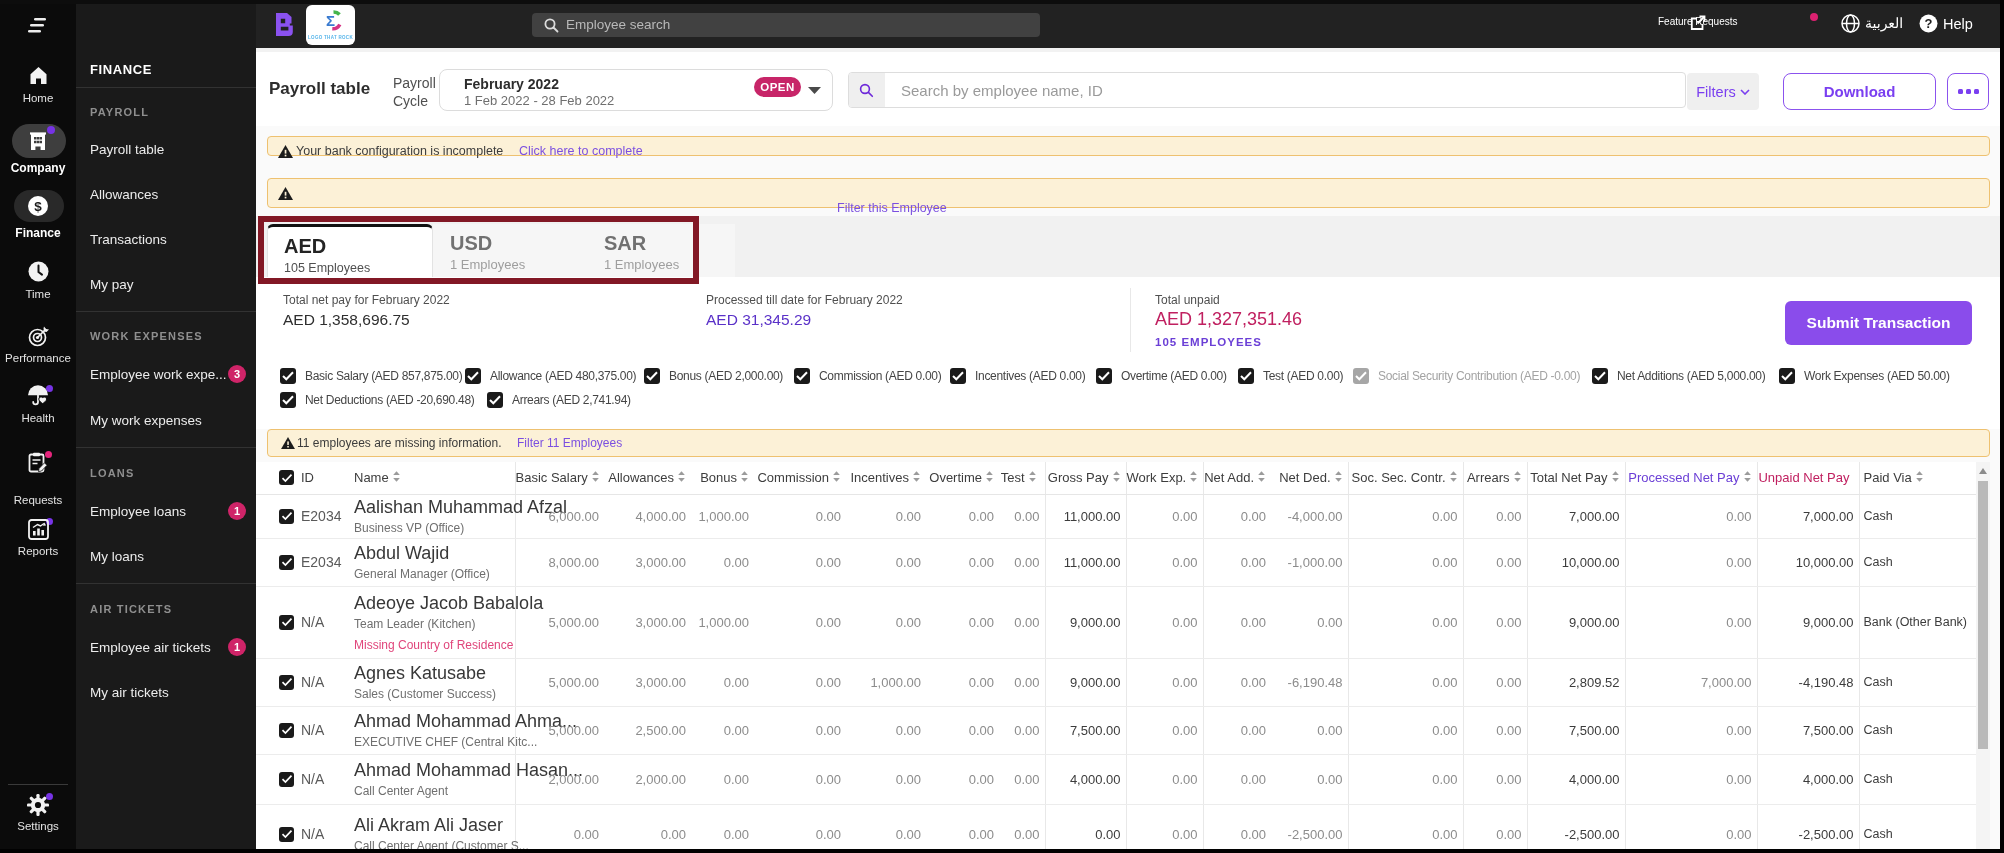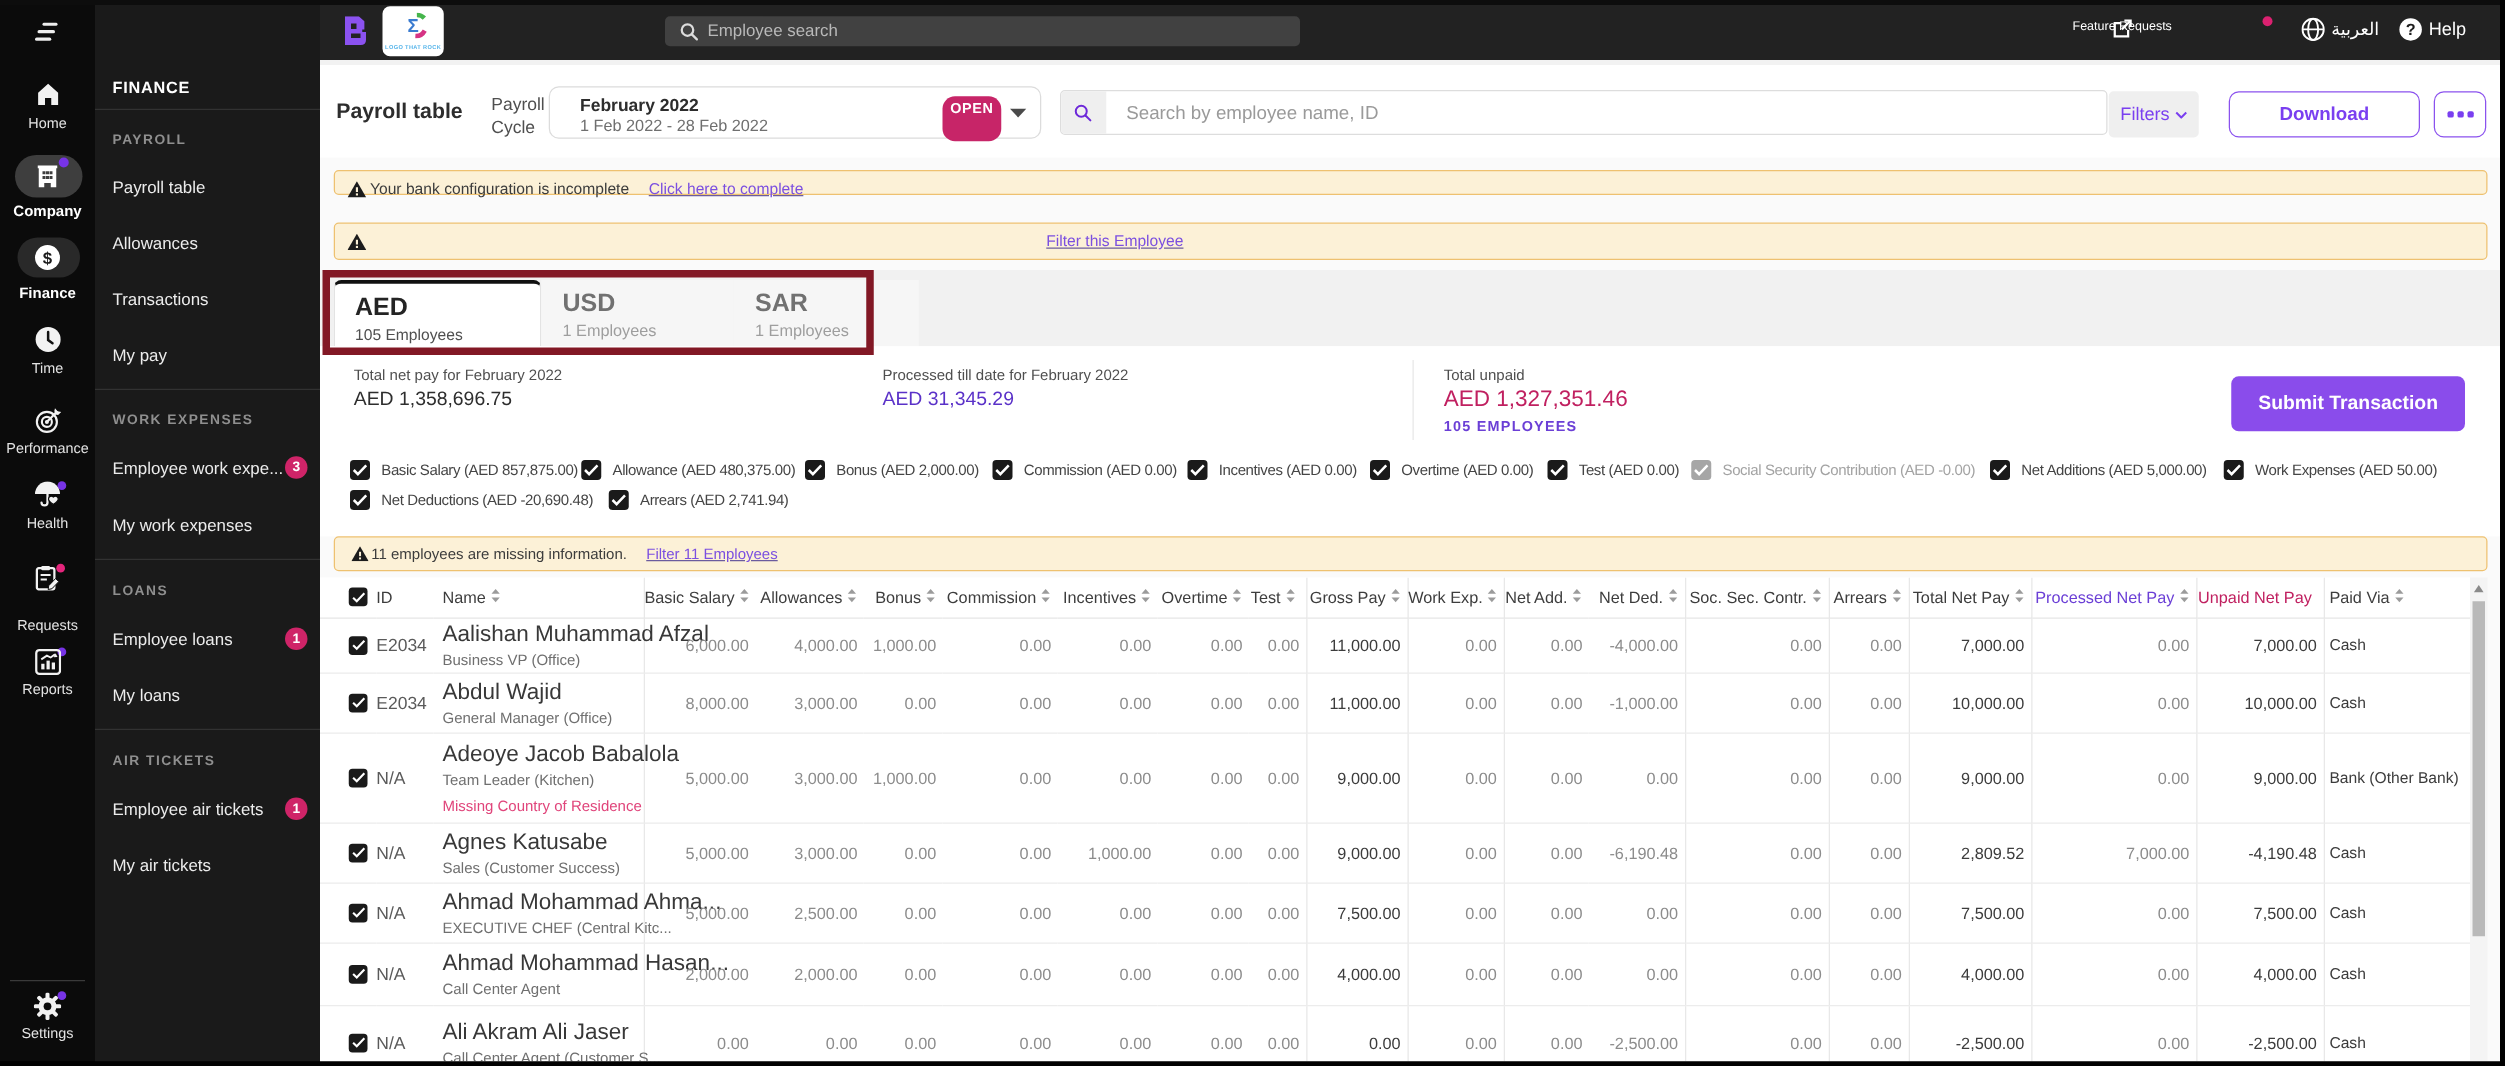--- a/index.html
+++ b/index.html
@@ -21,21 +21,21 @@
 #side .it { position:absolute; left:14px; color:#ececec; font-size:13.5px; white-space:nowrap; }
 #side .div { position:absolute; left:0px; width:180px; height:1px; background:#323232; }
 .badge { position:absolute; width:18px; height:18px; border-radius:50%; background:#cf2468; color:#fff; font-size:11px; font-weight:bold; text-align:center; line-height:18px; }
 
 #topbar { left:256px; top:0; width:1748px; height:48px; background:#222222; z-index:20; }
 #tsearch { position:absolute; left:276px; top:13px; width:508px; height:24px; background:#414141; border-radius:4px; color:#b9b9b9; font-size:13.5px; line-height:24px; padding-left:34px; }
 .tbitem { position:absolute; color:#fff; font-size:14.5px; white-space:nowrap; }
 
 #hband { left:256px; top:48px; width:1748px; height:78px; background:#fff; z-index:1; }
 .banner { position:absolute; left:267px; width:1723px; background:#fcf1d7; border:1px solid #eec170; border-radius:4px; font-size:12.5px; color:#3c3c3c; z-index:2; }
-.lnk { color:#7b4fe0; text-decoration:underline; text-decoration-color:#6b5c9e; }
+.lnk { color:#7b4fe0; text-decoration-color:#6b5c9e; }
 #tabstrip { left:256px; top:216px; width:1744px; height:61px; background:#f1f1f1; z-index:1; }
 .tab { position:absolute; top:8px; height:53px; }
 #card { left:256px; top:277px; width:1744px; height:152px; background:#fff; z-index:1; }
 #cbrow { left:256px; top:352px; width:1744px; height:77px; background:#fff; z-index:2; }
 .cbi { position:absolute; display:flex; align-items:center; font-size:12px; letter-spacing:-0.3px; color:#454545; white-space:nowrap;justify-content:center; }
 .cbx { width:16px; height:16px; border-radius:3px; background:#1a1a1a; margin-right:9px; flex:0 0 16px; position:relative; }
 .cbx svg { position:absolute; left:2px; top:3px; }
 .cbx.grey { background:#a6a6a6; }
 
 #tbl { left:256px; top:462px; width:1720px; height:387px; background:#fff; z-index:2; overflow:hidden; }
@@ -64,21 +64,21 @@
 </head>
 <body>
 <div id="app">
   <div id="hband" class="abs">
     <div class="abs" style="left:0;top:0;width:1748px;height:4px;background:#f2f2f2"></div>
     <div class="abs" style="left:13px;top:31px;font-size:17px;font-weight:bold;color:#2d2d2d">Payroll table</div>
     <div class="abs" style="left:137px;top:26px;font-size:14px;color:#4f4f4f;line-height:18px">Payroll<br>Cycle</div>
     <div class="abs" style="left:183px;top:21px;width:394px;height:42px;background:#fff;border:1px solid #dcdcdc;border-radius:8px">
       <div class="abs" style="left:24px;top:6px;font-size:14px;font-weight:bold;color:#2d2d2d">February 2022</div>
       <div class="abs" style="left:24px;top:23px;font-size:13px;color:#6f6f6f">1 Feb 2022 - 28 Feb 2022</div>
-      <div class="abs" style="left:314px;top:7px;width:47px;height:36px;background:#c72568;border-radius:10px;color:#fff;font-size:11.5px;font-weight:bold;text-align:center;line-height:20px;letter-spacing:.5px">OPEN</div>
+      <div class="abs" style="left:314px;top:7px;width:47px;height:20px;background:#c72568;border-radius:10px;color:#fff;font-size:11.5px;font-weight:bold;text-align:center;line-height:20px;letter-spacing:.5px">OPEN</div>
       <svg class="abs" style="left:367px;top:16px" width="15" height="9" viewBox="0 0 15 9">
           <path d="M1 1 L7.5 8 L14 1 Z" fill="#4a4a4a"></path>
         </svg>
     </div>
     <div class="abs" style="left:592px;top:24px;width:838px;height:36px;background:#fff;border:1px solid #ddd;border-radius:4px">
       <div class="abs" style="left:0;top:0;width:36px;height:34px;background:#efefef;border-radius:3px 0 0 3px"></div>
       <svg class="abs" style="left:10px;top:10px" width="15" height="15" viewBox="0 0 15 15">
           <circle cx="6" cy="6" r="4.4" stroke="#6d28d9" stroke-width="1.6" fill="none"></circle>
           <path d="M9.4 9.4 L13.3 13.3" stroke="#6d28d9" stroke-width="1.6" stroke-linecap="round"></path>
         </svg>
@@ -102,21 +102,21 @@
       </svg>
     <div class="abs" style="left:28px;top:7px">Your bank configuration is incomplete</div>
     <div class="abs lnk" style="left:251px;top:7px">Click here to complete</div>
   </div>
   <div class="banner abs" style="top:178px;height:30px">
     <svg class="abs" style="left:10px;top:8px" width="15" height="13" viewBox="0 0 15 13">
         <path d="M7.5 0 L15 13 H0 Z" fill="#1c1c1c"></path>
         <rect x="6.7" y="4.8" width="1.7" height="3.8" fill="#fcf1d7"></rect>
         <rect x="6.7" y="9.7" width="1.7" height="1.7" fill="#fcf1d7"></rect>
       </svg>
-    <div class="abs lnk" style="left:569px;top:7px">Filter this Employee</div>
+    <div class="abs lnk" style="left:569px;top:22px">Filter this Employee</div>
   </div>
   <div class="banner abs" style="top:429px;height:28px;font-size:13.5px;z-index:3">
     <svg class="abs" style="left:13px;top:7px" width="14" height="12" viewBox="0 0 15 13">
         <path d="M7.5 0 L15 13 H0 Z" fill="#1c1c1c"></path>
         <rect x="6.7" y="4.8" width="1.7" height="3.8" fill="#fcf1d7"></rect>
         <rect x="6.7" y="9.7" width="1.7" height="1.7" fill="#fcf1d7"></rect>
       </svg>
     <div class="abs" style="left:29px;top:6px;font-size:12px">11 employees are missing information.</div>
     <div class="abs lnk" style="left:249px;top:6px;font-size:12px">Filter 11 Employees</div>
   </div>

